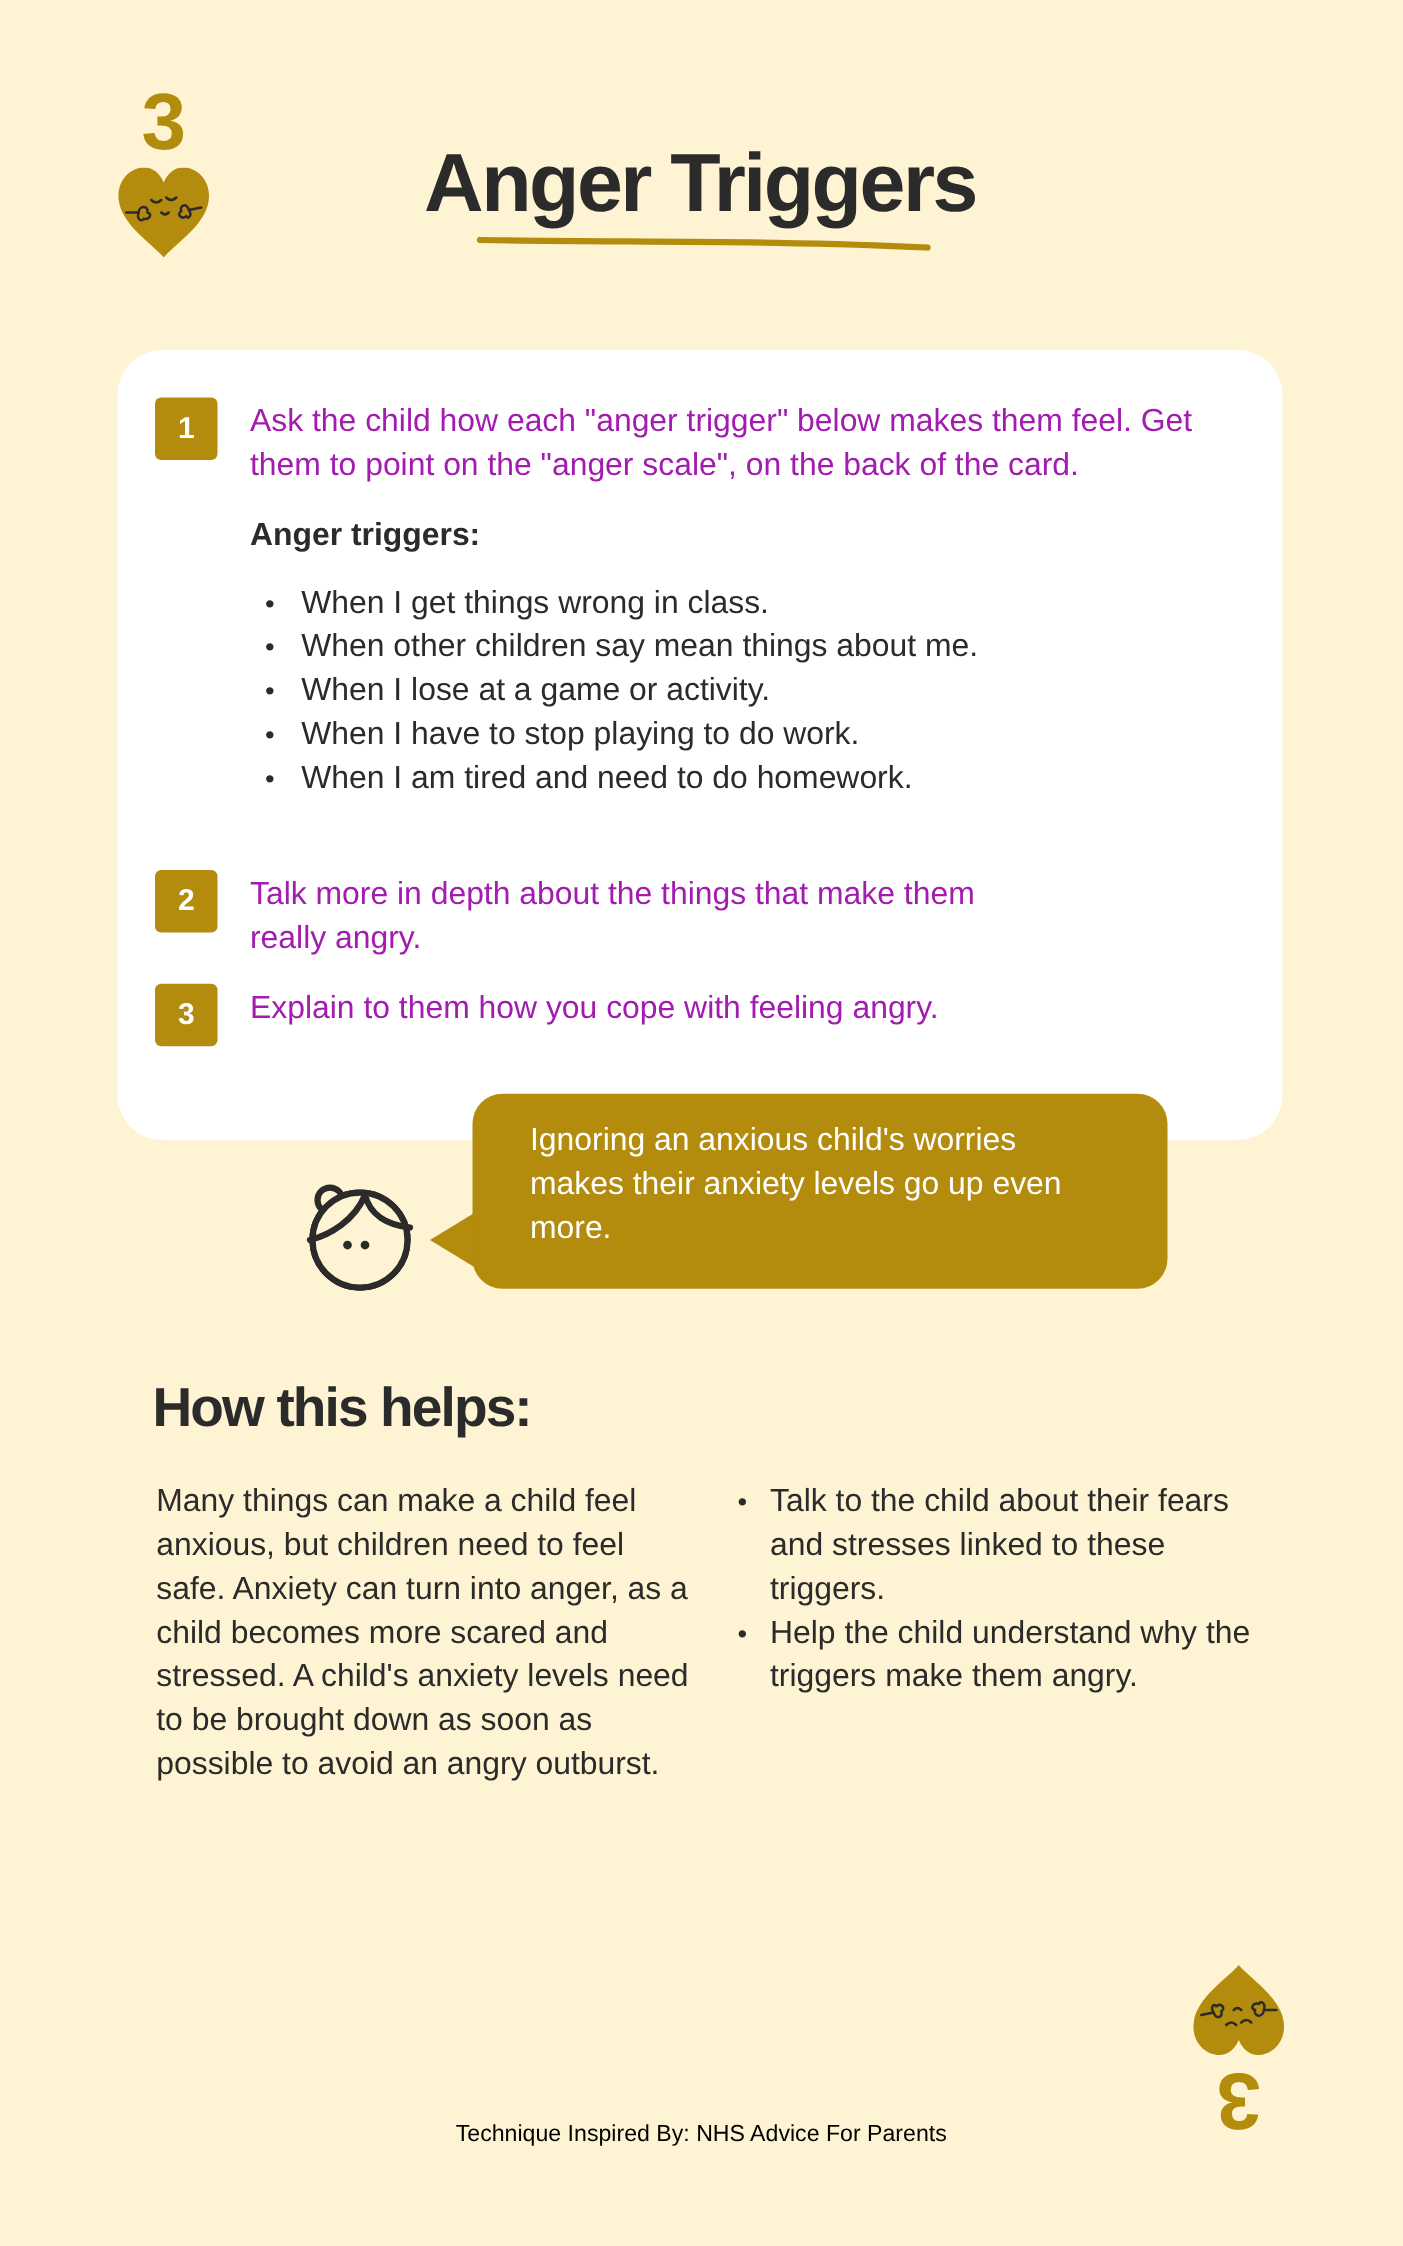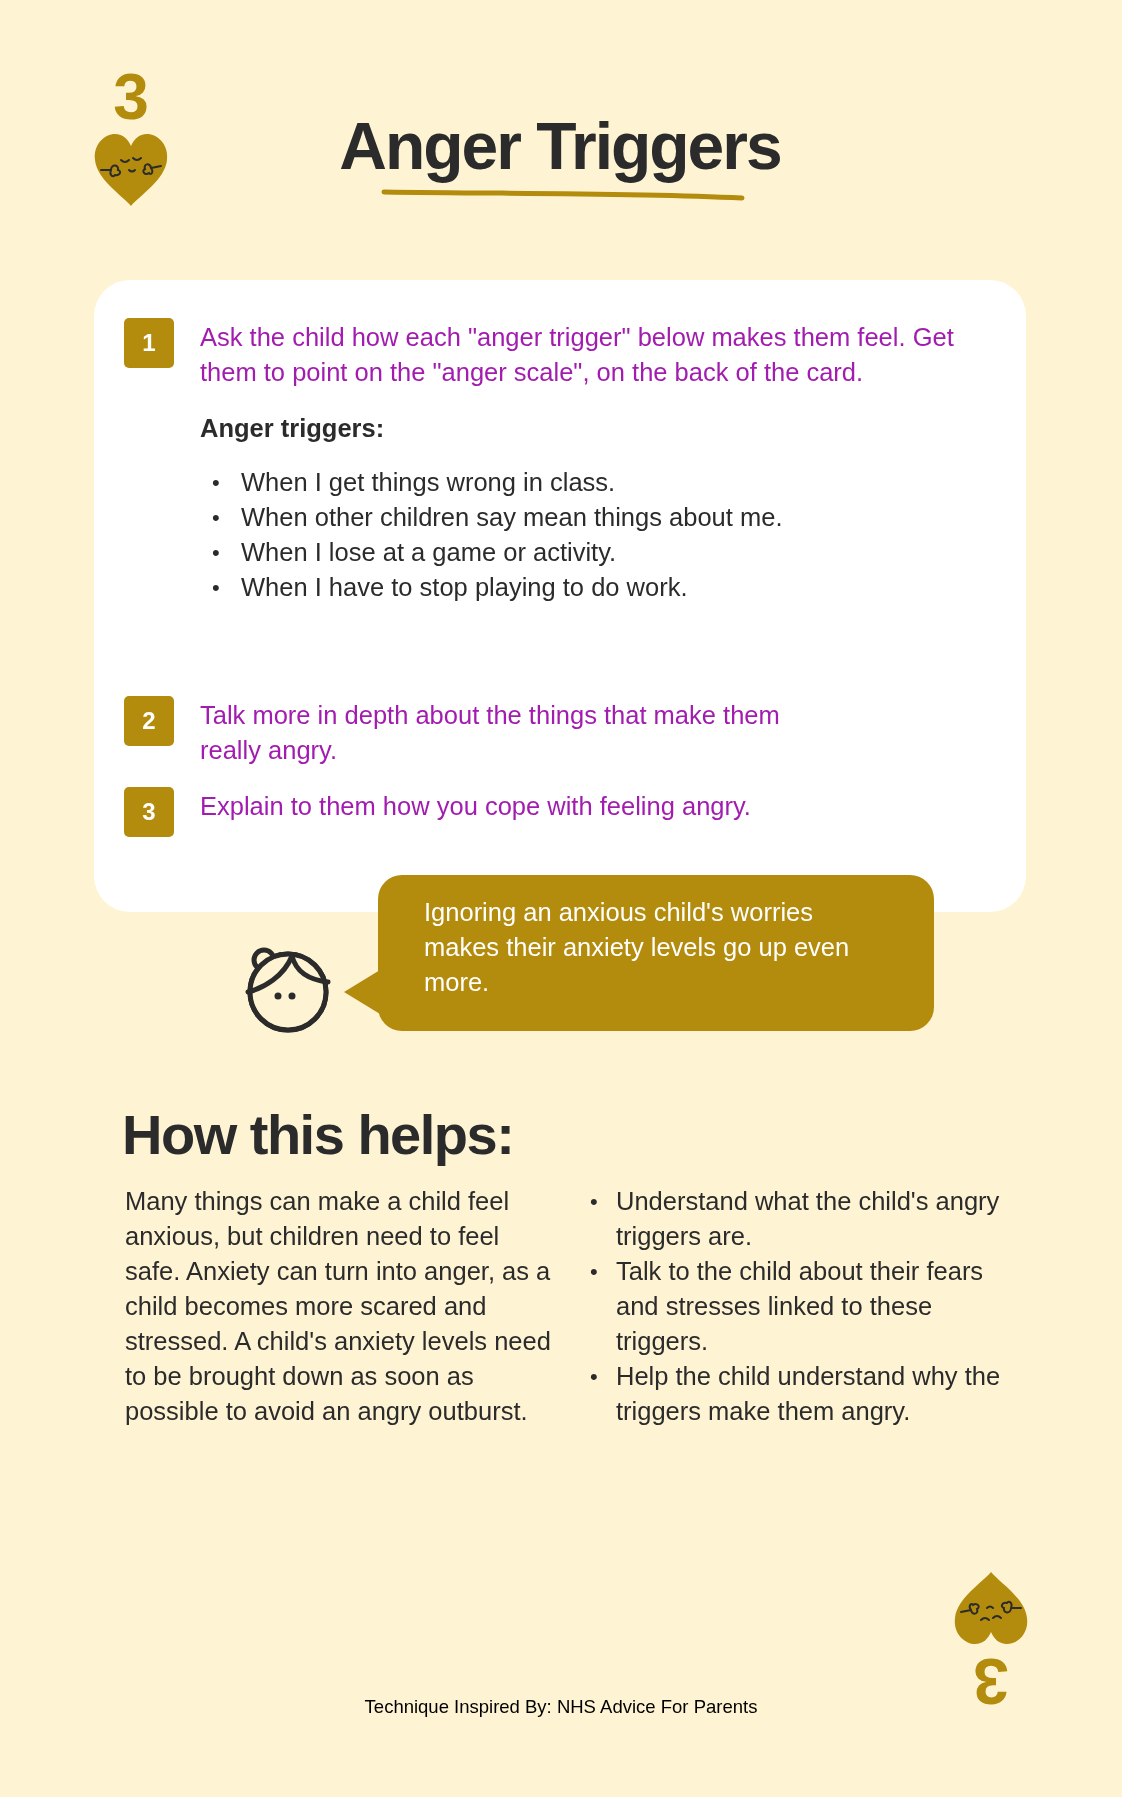--- a/index.html
+++ b/index.html
@@ -36,21 +36,21 @@
 
   .bubble {
     position: absolute; left: 378px; top: 875px; width: 556px; height: 156px;
     background: #b38b0d; border-radius: 24px;
   }
   .bubble-text { position: absolute; left: 46px; top: 20px; width: 460px; color: #fff; font-size: 25.5px; line-height: 35px; }
   .bubble-tail { position: absolute; left: 344px; top: 970px; width: 0; height: 0;
     border-top: 22px solid transparent; border-bottom: 22px solid transparent; border-right: 36px solid #b38b0d; }
   .face { position: absolute; left: 244px; top: 942px; }
 
-  .helps-title { position: absolute; left: 122px; top: 1102px; font-size: 56px; font-weight: bold; letter-spacing: -1.5px; color: #2b2b2b; }
+  .helps-title { position: absolute; left: 122px; top: 1102px; font-size: 44px; font-weight: bold; letter-spacing: -1.5px; color: #2b2b2b; }
   .helps-para { position: absolute; left: 125px; top: 1184px; width: 430px; font-size: 25.5px; line-height: 35px; }
   .helps-list { position: absolute; left: 590px; top: 1184px; width: 420px; list-style: none; }
   .helps-list li { font-size: 25.5px; line-height: 35px; position: relative; padding-left: 26px; }
   .helps-list li::before { content: "•"; position: absolute; left: 0; top: 0; font-size: 22px; }
 
   .footer { position: absolute; left: 0; right: 0; top: 1696px; text-align: center; font-size: 18.5px; color: #000000; }
 </style>
 </head>
 <body>
 
@@ -78,20 +78,21 @@
     <div class="step-badge">1</div>
     <div class="step-text" style="width:780px;">Ask the child how each "anger trigger" below makes them feel. Get them to point on the "anger scale", on the back of the card.</div>
   </div>
 
   <div class="triggers-heading">Anger triggers:</div>
   <ul class="triggers">
     <li>When I get things wrong in class.</li>
     <li>When other children say mean things about me.</li>
     <li>When I lose at a game or activity.</li>
     <li>When I have to stop playing to do work.</li>
+    <li>When I am tired and need to do homework.</li>
   </ul>
 
   <div class="step" style="top:416px;">
     <div class="step-badge">2</div>
     <div class="step-text" style="width:640px;">Talk more in depth about the things that make them really angry.</div>
   </div>
 
   <div class="step" style="top:507px;">
     <div class="step-badge">3</div>
     <div class="step-text" style="width:780px;">Explain to them how you cope with feeling angry.</div>
@@ -109,21 +110,20 @@
   <circle cx="48" cy="54" r="3.5" fill="#2b2b2b"></circle>
 </svg>
 <div class="bubble-tail"></div>
 <div class="bubble">
   <div class="bubble-text">Ignoring an anxious child's worries makes their anxiety levels go up even more.</div>
 </div>
 
 <div class="helps-title">How this helps:</div>
 <div class="helps-para">Many things can make a child feel anxious, but children need to feel safe. Anxiety can turn into anger, as a child becomes more scared and stressed. A child's anxiety levels need to be brought down as soon as possible to avoid an angry outburst.</div>
 <ul class="helps-list">
-  <li>Understand what the child's angry triggers are.</li>
   <li>Talk to the child about their fears and stresses linked to these triggers.</li>
   <li>Help the child understand why the triggers make them angry.</li>
 </ul>
 
 <div class="corner-bottom">
   <div class="corner-num">3</div>
   <svg class="corner-heart" width="76" height="74" viewBox="0 0 76 74">
     <path d="M38 72 C30 62 4 46 2 26 C0 10 12 0 22 0 C30 0 35 5 38 12 C41 5 46 0 54 0 C64 0 76 10 74 26 C72 46 46 62 38 72 Z" fill="#b38b0d"></path>
     <path d="M28 26 q4 4 8 0" stroke="#2b2b2b" stroke-width="2" fill="none" stroke-linecap="round"></path>
     <path d="M40 24 q4 4 8 0" stroke="#2b2b2b" stroke-width="2" fill="none" stroke-linecap="round"></path>

